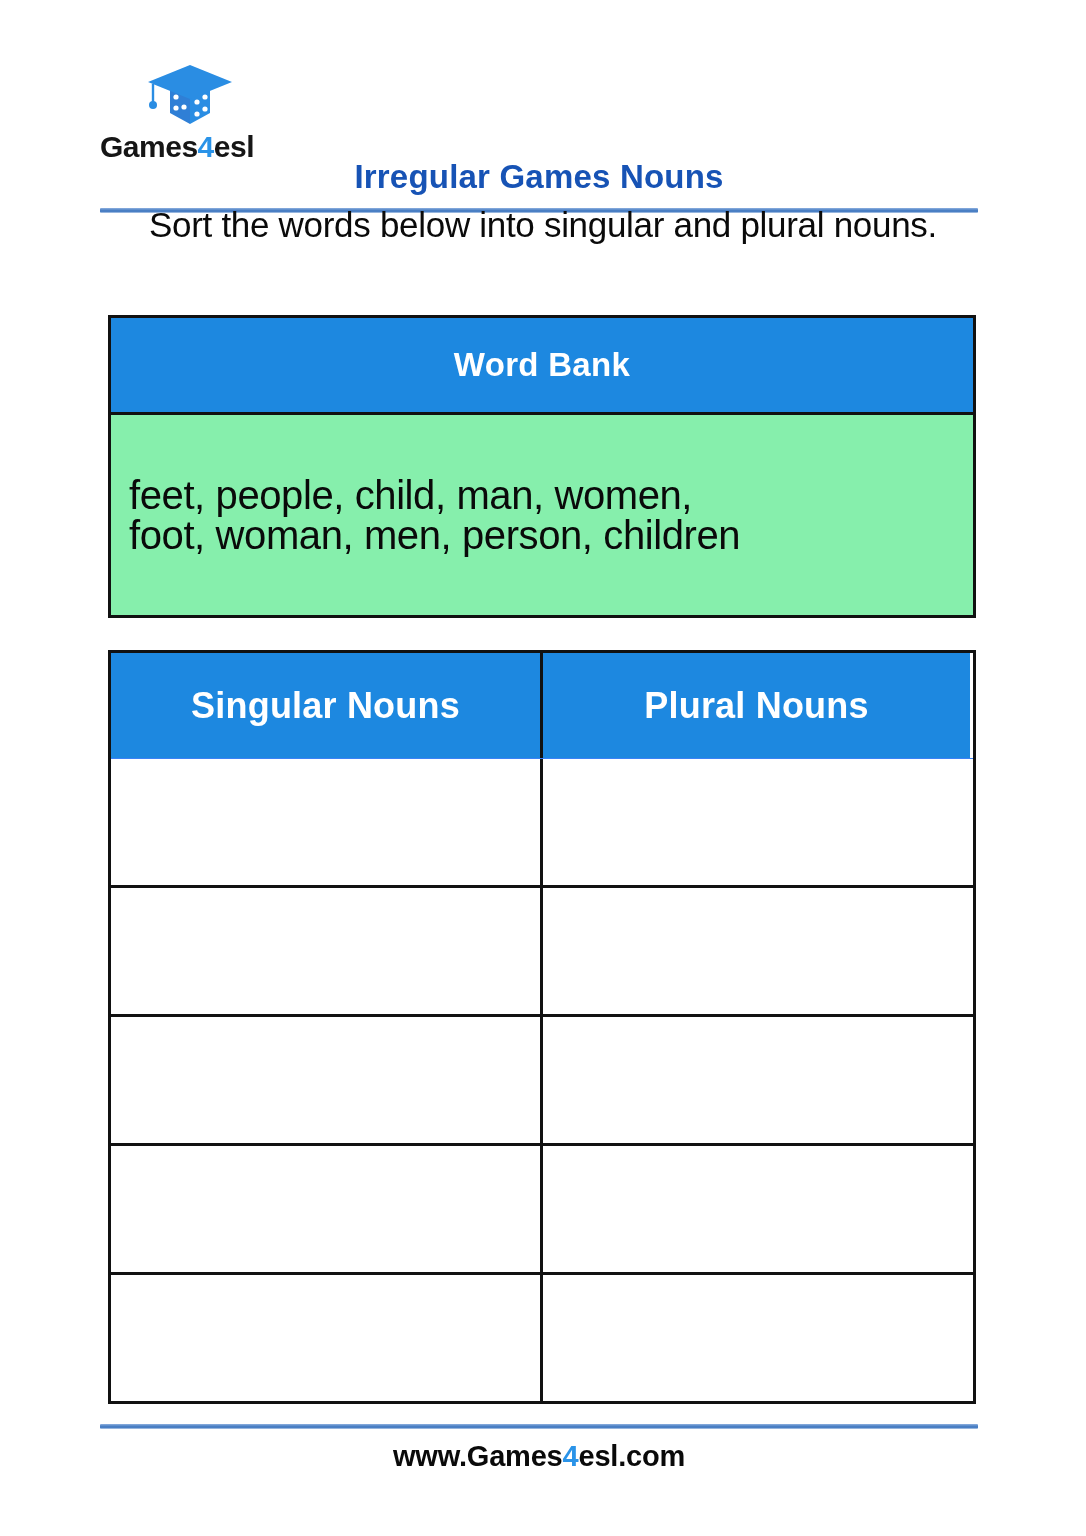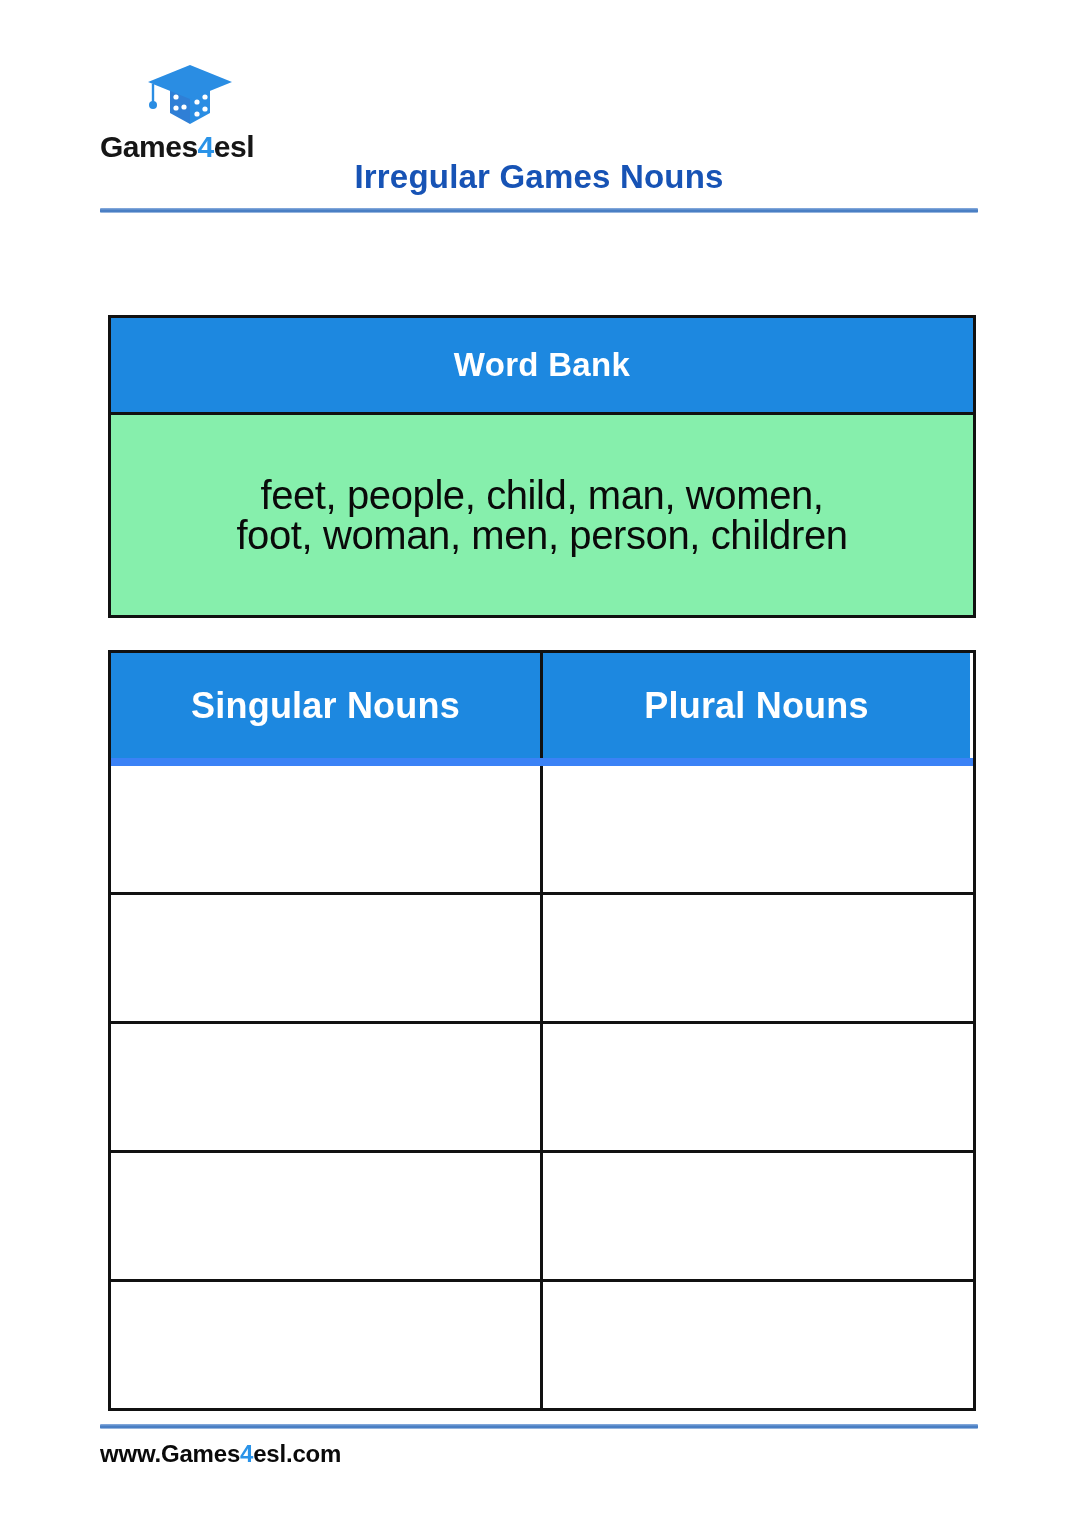--- a/index.html
+++ b/index.html
@@ -118,21 +118,21 @@
   .word-bank-header-label {
     color: #ffffff;
     font-size: 33px;
     font-weight: 700;
     letter-spacing: 0.3px;
   }
   .word-bank-body {
     height: 200px;
     display: flex;
     flex-direction: column;
-    align-items: center;
+    align-items: flex-start;
     justify-content: center;
     padding: 0 18px;
     box-sizing: border-box;
   }
   .word-bank-line {
     font-size: 40px;
     color: #0a0a0a;
     line-height: 1.0;
     text-align: center;
     letter-spacing: -0.4px;
@@ -149,21 +149,21 @@
     width: 868px;
     box-sizing: border-box;
     border: 3px solid #111111;
     background: #ffffff;
   }
   .sort-row {
     display: flex;
     width: 100%;
     box-sizing: border-box;
   }
-  .sort-row.header-row { border-bottom: 8px solid #3b82f6; }
+  .sort-row.header-row { border-bottom: 1px solid #3b82f6; }
   .sort-row.body-row { border-bottom: 3px solid #111111; }
   .sort-row.body-row.last { border-bottom: none; }
 
   .sort-cell {
     box-sizing: border-box;
     display: flex;
     align-items: center;
   }
   .sort-cell.col-left {
     width: 432px;
@@ -193,21 +193,22 @@
     width: 878px;
     height: 5px;
     background: linear-gradient(to bottom, #8fb1e0 0%, #4a7fc4 45%, #4a7fc4 75%, #c9d9ef 100%);
     border-radius: 1px;
   }
   .footer-url {
     position: absolute;
     left: 100px;
     top: 1440px;
     width: 878px;
-    font-size: 24px;
+    text-align: center;
+    font-size: 29px;
     font-weight: 700;
     color: #0a0a0a;
     letter-spacing: -0.2px;
   }
   .footer-url .accent { color: #2a93e8; }
 </style>
 </head>
 <body>
 
 <div class="page">
@@ -242,20 +243,21 @@
       <div class="logo-wordmark">
         <span>Games</span><span class="accent">4</span><span>esl</span>
       </div>
     </div>
 
     <div class="worksheet-title">Irregular Games Nouns</div>
 
     <div class="rule-top"></div>
   </div>
 
+  <div class="instructions">Sort the words below into singular and plural nouns.</div>
 
   <div class="word-bank">
     <div class="word-bank-header">
       <span class="word-bank-header-label">Word Bank</span>
     </div>
     <div class="word-bank-body">
       <p class="word-bank-line">feet, people, child, man, women,</p>
       <p class="word-bank-line">foot, woman, men, person, children</p>
     </div>
   </div>

